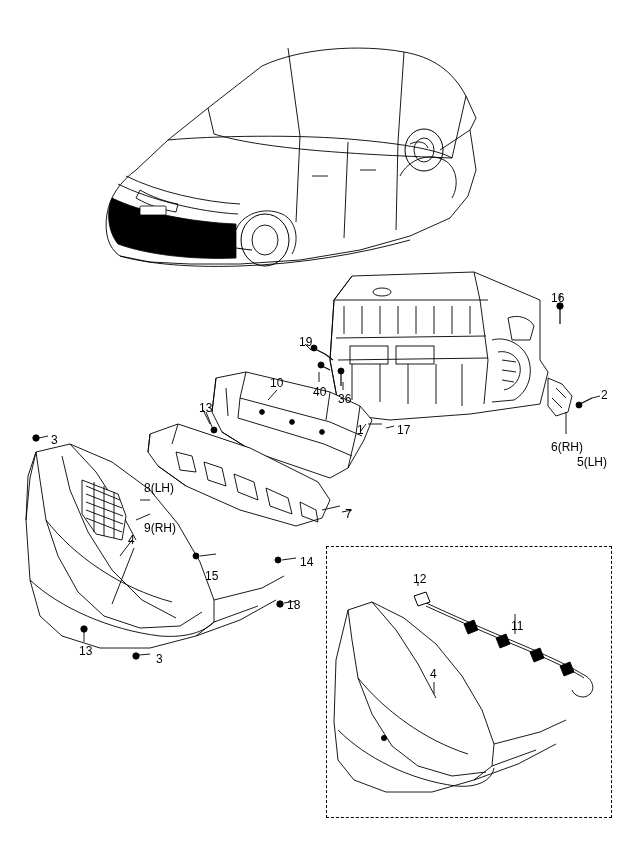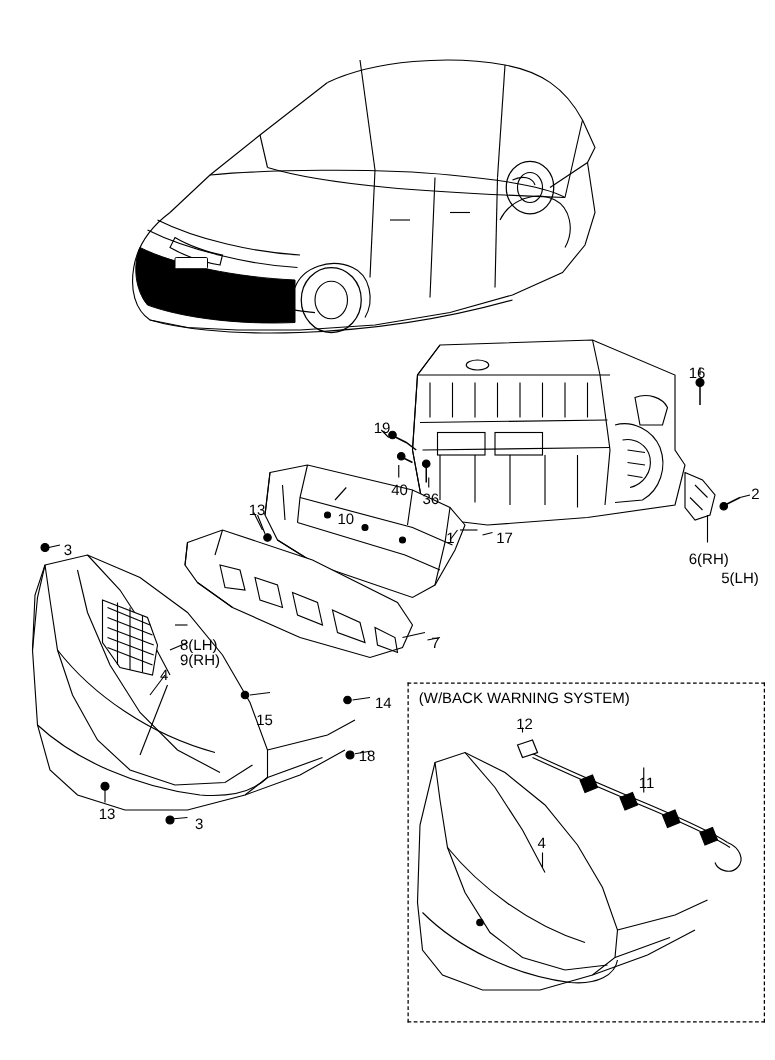--- a/index.html
+++ b/index.html
@@ -295,36 +295,35 @@
 
       <path d="M418 586 L 418 582"></path>
 
       <path d="M515 634 L 515 614"></path>
 
       <path d="M434 682 L 434 694"></path>
     </g>
   </svg>
 
   <div class="dashbox" style="left:326px; top:546px; width:286px; height:272px;"></div>
-  <div class="boxlabel" style="left:335px; top:551px;">(W/BACK WARNING SYSTEM)</div>
 
   <div class="callout" style="left:551px; top:292px;">16</div>
   <div class="callout" style="left:299px; top:336px;">19</div>
   <div class="callout" style="left:601px; top:389px;">2</div>
-  <div class="callout" style="left:270px; top:377px;margin-top:32px;">10</div>
+  <div class="callout" style="left:270px; top:377px;">10</div>
   <div class="callout" style="left:313px; top:386px;">40</div>
   <div class="callout" style="left:338px; top:393px;">36</div>
   <div class="callout" style="left:199px; top:402px;">13</div>
   <div class="callout" style="left:357px; top:424px;">1</div>
   <div class="callout" style="left:397px; top:424px;">17</div>
   <div class="callout" style="left:551px; top:441px;">6(RH)</div>
   <div class="callout" style="left:577px; top:456px;">5(LH)</div>
   <div class="callout" style="left:51px; top:434px;">3</div>
   <div class="callout" style="left:144px; top:522px;">9(RH)</div>
-  <div class="callout" style="left:144px; top:510px;">8(LH)</div>
+  <div class="callout" style="left:144px; top:482px;">8(LH)</div>
   <div class="callout" style="left:345px; top:508px;">7</div>
   <div class="callout" style="left:128px; top:534px;">4</div>
   <div class="callout" style="left:205px; top:553px;margin-top:17px;">15</div>
   <div class="callout" style="left:300px; top:556px;">14</div>
   <div class="callout" style="left:287px; top:599px;">18</div>
   <div class="callout" style="left:79px; top:645px;">13</div>
   <div class="callout" style="left:156px; top:653px;">3</div>
   <div class="callout" style="left:413px; top:573px;">12</div>
   <div class="callout" style="left:511px; top:620px;">11</div>
   <div class="callout" style="left:430px; top:668px;">4</div>

